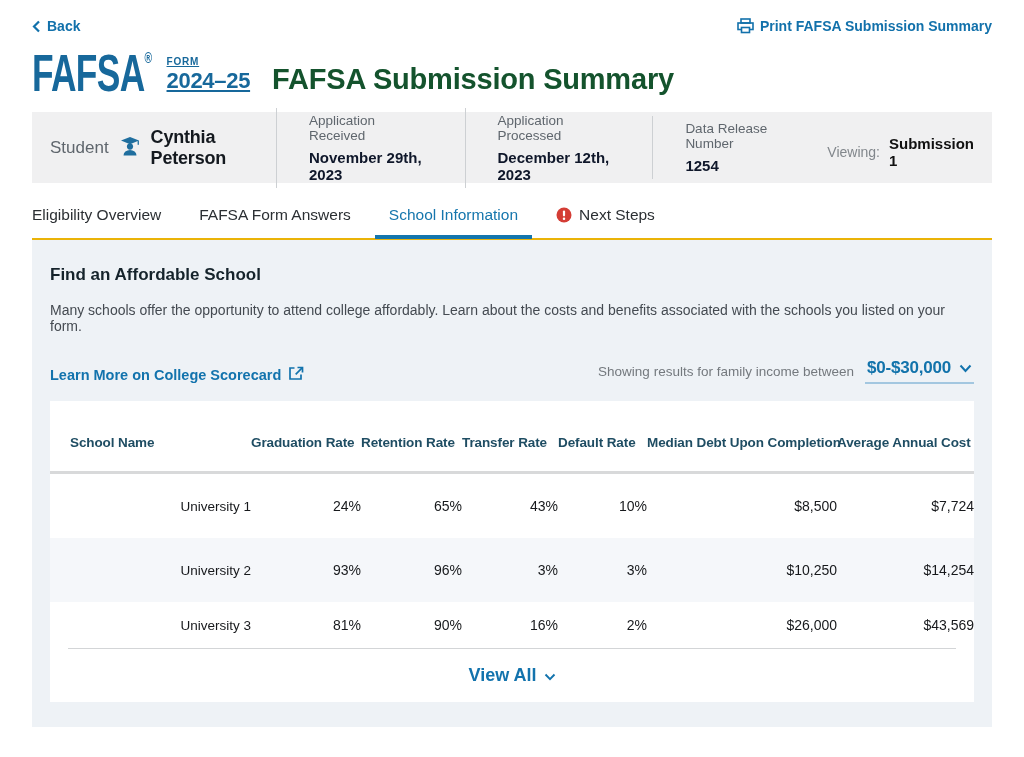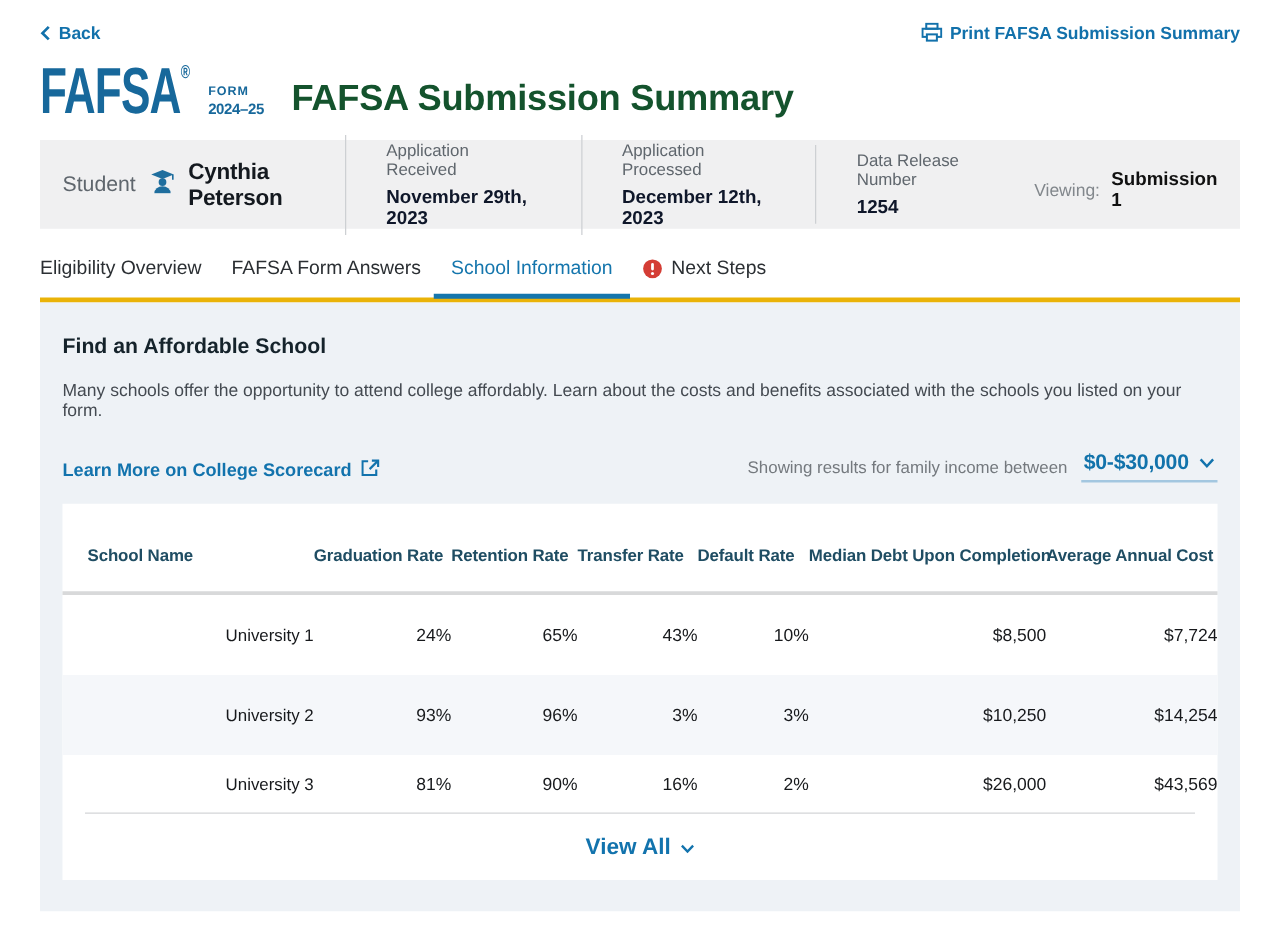--- a/index.html
+++ b/index.html
@@ -10,39 +10,39 @@
   
   .topbar { display:flex; justify-content:space-between; align-items:center; padding-top:18px; }
   .toplink { display:flex; align-items:center; gap:6px; color:#1271ab; font-size:14px; font-weight:700; text-decoration:none; cursor:pointer; }
   .toplink svg { display:block; }
 
   
   .masthead { display:flex; align-items:flex-end; margin-top:11px; height:50px; }
   .logo { display:flex; align-items:flex-end; }
   .logo-word { display:inline-block; font-size:52px; line-height:0.82; font-weight:700; color:#17689b; letter-spacing:-1px; transform:scaleX(0.68); transform-origin:left bottom; margin-right:-50px; white-space:nowrap; }
   .logo-word sup { font-size:15px; font-weight:700; vertical-align:28px; letter-spacing:0; }
-  .logo-form { display:flex; flex-direction:column; gap:1px; padding-bottom:1px; margin-left:8px; color:#17689b; }
+  .logo-form { display:flex; flex-direction:column; gap:1px; padding-bottom:1px; margin-left:8px; color:#17689b;text-decoration:underline; }
   .logo-form .form-word { font-size:10px; font-weight:700; letter-spacing:0.8px; }
-  .logo-form .form-years { font-size:12px; font-weight:700; letter-spacing:-0.3px; }
+  .logo-form .form-years { font-size:22px; font-weight:700; letter-spacing:-0.3px; }
   h1.title { font-size:29px; font-weight:700; color:#14532d; margin-left:22px; line-height:1; padding-bottom:1px; letter-spacing:-0.2px; }
 
   
   .student-bar { margin-top:17px; height:71px; background:#f0f0f1; display:flex; align-items:center; padding:0 18px; }
   .student-id { display:flex; align-items:center; gap:10px; margin-right:24px; }
   .student-id .role { font-size:17px; color:#5f666d; }
   .student-id .name { font-size:18px; font-weight:700; color:#14191f; letter-spacing:-0.2px; }
   .info-block { border-left:1px solid #cdd0d3; padding:5px 0 5px 32px; margin-right:32px; display:flex; flex-direction:column; gap:6px; }
   .info-block .lbl { font-size:13.5px; color:#5f666d; }
   .info-block .val { font-size:15px; font-weight:700; color:#0f172a; }
   .viewing { margin-left:auto; display:flex; align-items:center; gap:9px; align-self:flex-start; margin-top:23px; }
   .viewing .lbl { font-size:14px; color:#82878c; }
   .viewing .val { font-size:15px; font-weight:700; color:#111; }
 
   
-  .tabs { margin-top:23px; display:flex; gap:24px; border-bottom:4px solid #eab308; }
+  .tabs { margin-top:23px; display:flex; gap:38px; border-bottom:2px solid #eab308; }
   .tab { position:relative; font-size:15.5px; color:#2b2f33; padding-bottom:14px; cursor:pointer; display:flex; align-items:center; gap:7px; }
   .tab.active { color:#1576ad; }
   .tab.active::after { content:""; position:absolute; left:-14px; right:-14px; bottom:-1px; height:4px; background:#1576ad; }
   .tab svg { display:block; }
 
   
   .panel { background:#eef2f6; padding:25px 18px 20px; min-height:487px; }
   .panel h2 { font-size:17px; font-weight:700; color:#15232b; }
   .panel p.desc { margin-top:17px; font-size:14px; color:#444a51; }
   .controls { margin-top:24px; display:flex; justify-content:space-between; align-items:flex-end; }

